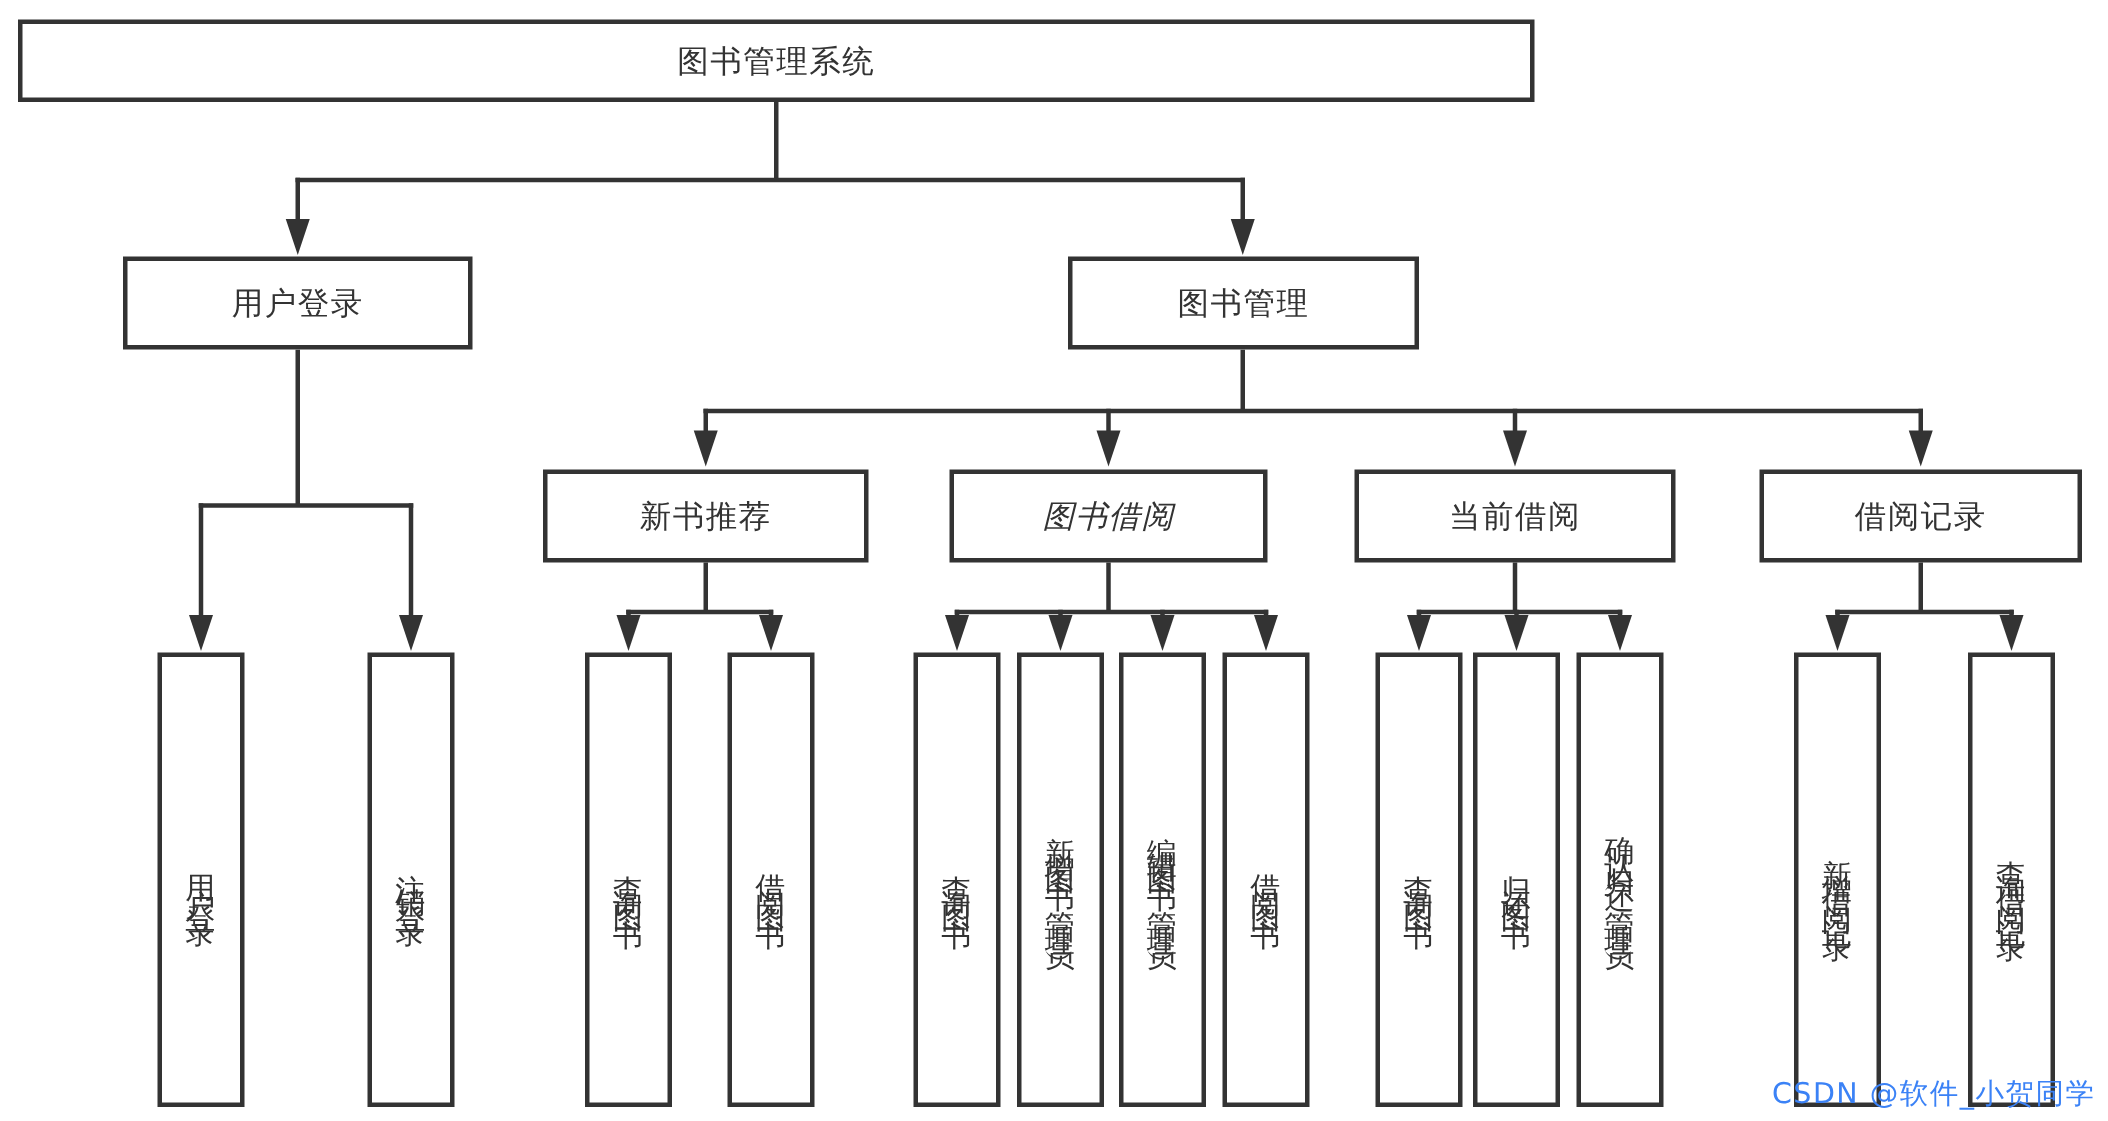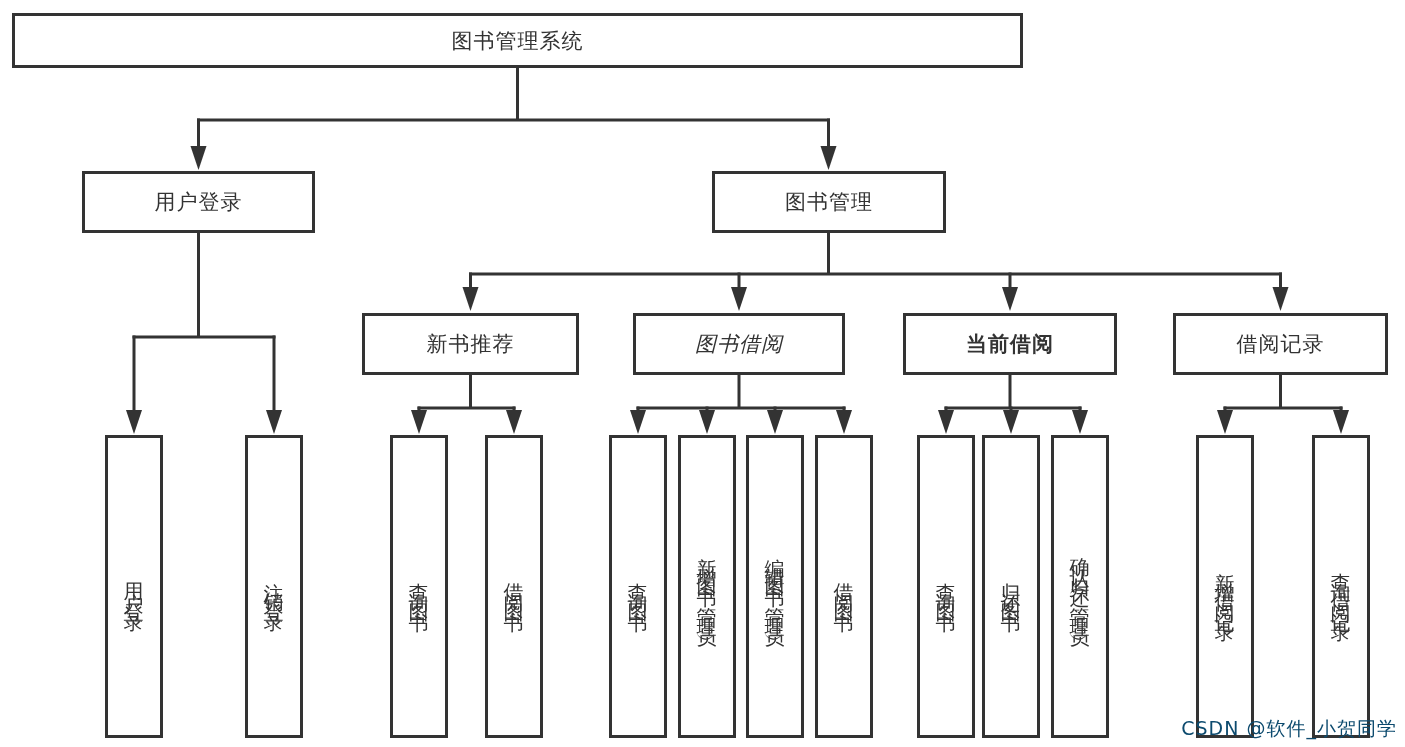--- a/index.html
+++ b/index.html
@@ -47,21 +47,21 @@
     text-orientation: mixed;
     line-height: 1;
     letter-spacing: 10px;
     color: #333333;
   }
   .watermark {
     position: absolute;
     right: 8px;
     bottom: 5px;
     font-size: 19px;
-    color: #0c4a6e;
+    color: #3b82f6;
     z-index: 5;
     letter-spacing: 1px;
     white-space: nowrap;
     margin-top: 20px;
   }
 </style>
 </head>
 <body>
 
 <div class="canvas">
@@ -138,21 +138,21 @@
   <div class="node" style="left:362px; top:313px; width:217px; height:62px;">
     <span>新书推荐</span>
   </div>
 
   <div class="node" style="left:712px; top:171px; width:234px; height:62px;">
     <span>图书管理</span>
   </div>
   <div class="node" style="left:633px; top:313px; width:212px; height:62px;font-style:italic;">
     <span>图书借阅</span>
   </div>
-  <div class="node" style="left:903px; top:313px; width:214px; height:62px;font-weight:bold;">
+  <div class="node" style="left:903px; top:313px; width:214px; height:62px;">
     <span>当前借阅</span>
   </div>
   <div class="node" style="left:1173px; top:313px; width:215px; height:62px;text-align:right;">
     <span>借阅记录</span>
   </div>
 
   <div class="node leaf" style="left:105px; top:435px; width:58px; height:303px;">
     <span class="vtext">用户登录</span>
   </div>
   <div class="node leaf" style="left:245px; top:435px; width:58px; height:303px;">

